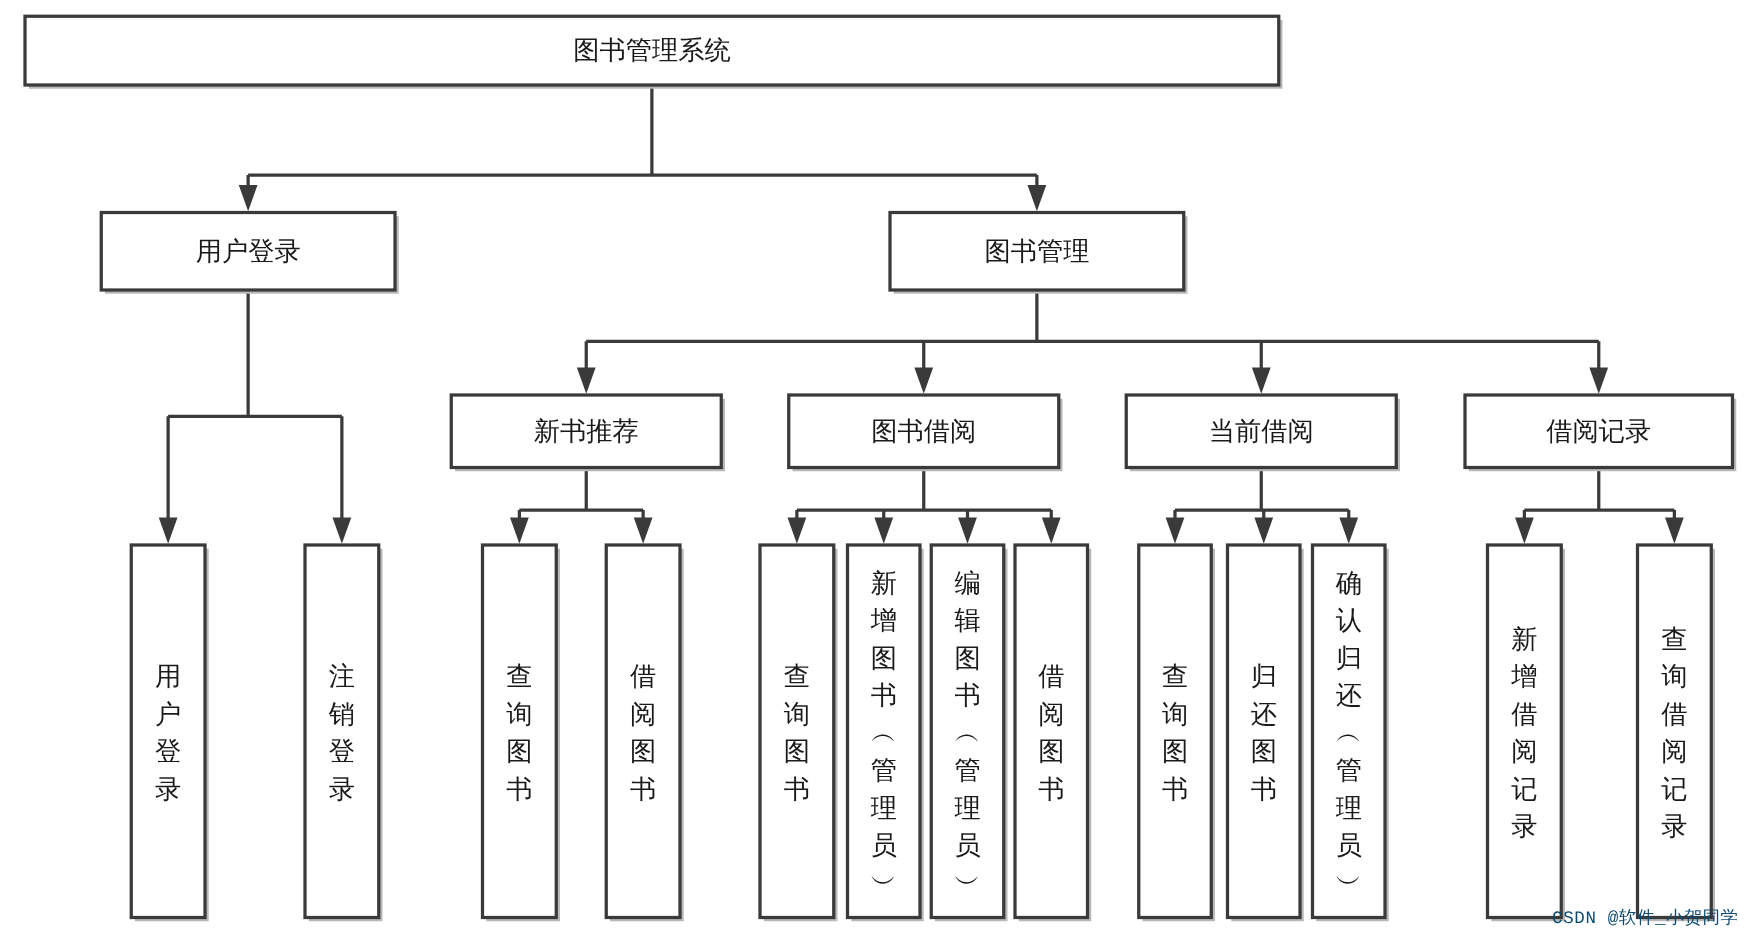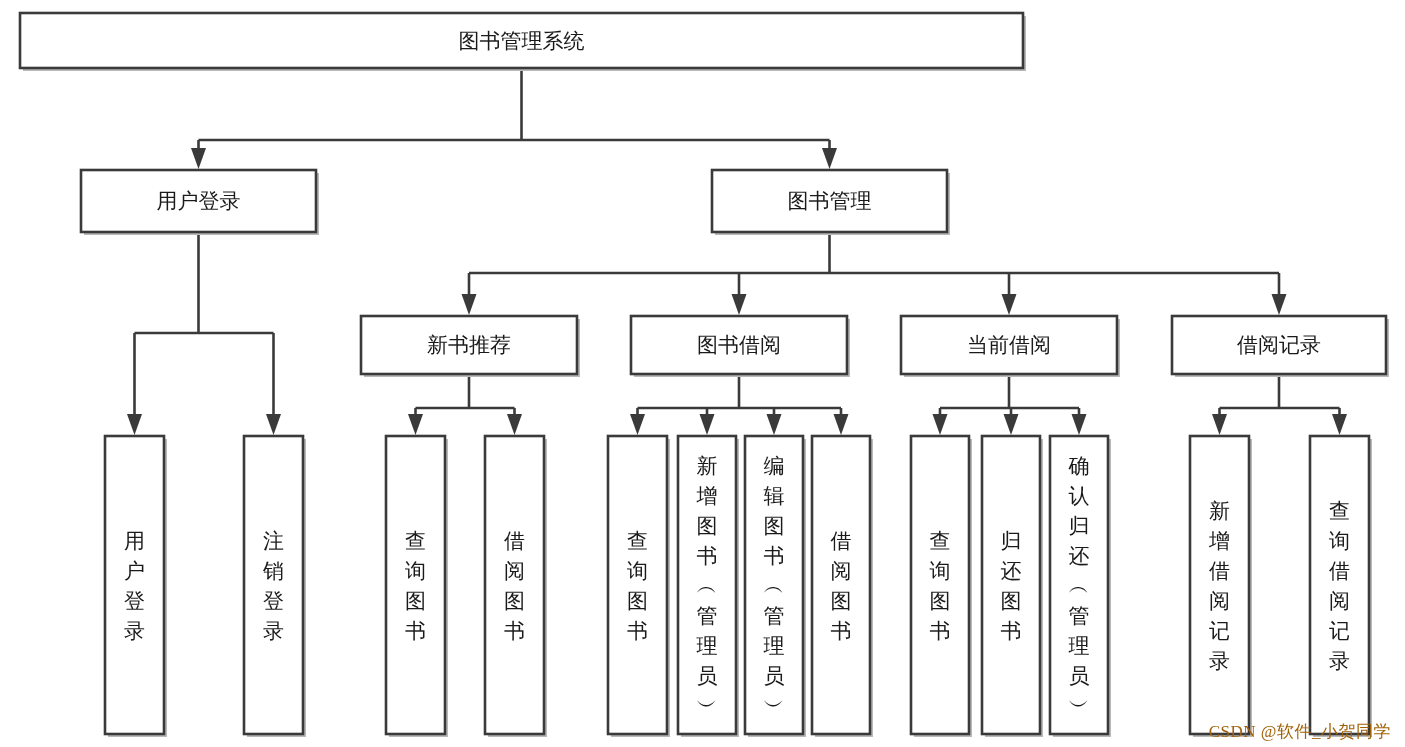--- a/index.html
+++ b/index.html
@@ -55,23 +55,23 @@
   .node-label-v {
     font-family: "DejaVu Sans", "Liberation Sans", sans-serif;
     font-size: 21px;
     fill: #1a1a1a;
     text-anchor: middle;
   }
   .watermark {
     position: absolute;
     right: 14px;
     bottom: 4px;
-    font-family: Liberation Serif, serif;
-    font-size: 17px;
-    color: #a16207;
+    font-family: Liberation Mono, monospace;
+    font-size: 14px;
+    color: #0c4a6e;
     white-space: nowrap;
     pointer-events: none;
     letter-spacing: 0.5px;
   }
 </style>
 </head>
 <body>
 
 <div id="diagram-root">
   <svg class="flow" viewBox="0 0 1405 747" xmlns="http://www.w3.org/2000/svg">

